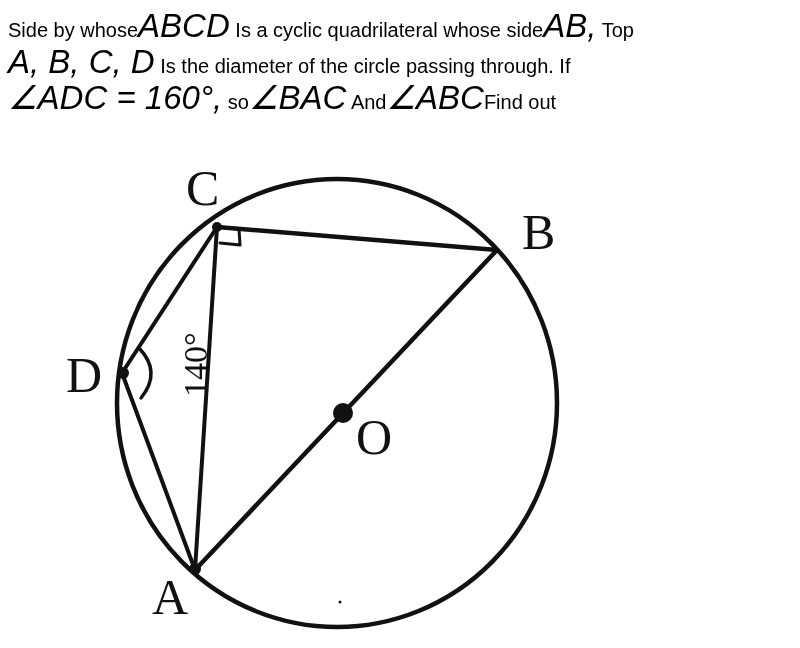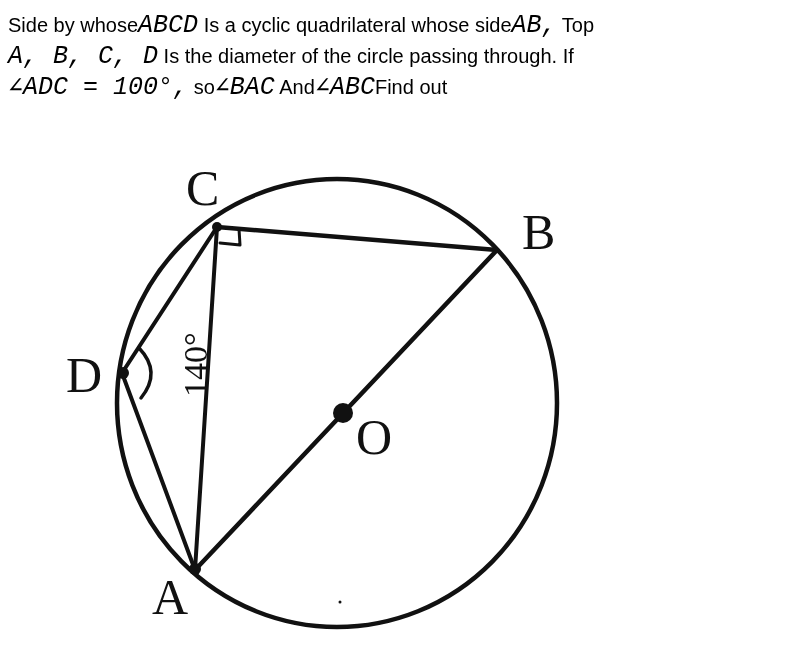--- a/index.html
+++ b/index.html
@@ -3,36 +3,36 @@
 <meta charset="utf-8">
 <style>
   html, body { margin: 0; padding: 0; background: #ffffff; }
   body { width: 800px; height: 648px; position: relative; overflow: hidden; }
   .question {
     position: absolute; left: 8px; top: 10px; width: 785px;
     font-family: "Liberation Sans", sans-serif; font-size: 20px;
     line-height: 31px; color: #000000;
   }
   .math {
-    font-family: Liberation Mono, monospace;
-    font-style: italic; font-size: 25px;
+    font-family: Liberation Sans, sans-serif;
+    font-style: italic; font-size: 33px;
   }
   .figure { position: absolute; left: 0; top: 150px; width: 800px; height: 498px; }
   .lbl {
     position: absolute; font-family: "Liberation Serif", "DejaVu Serif", serif;
     color: #111111; font-size: 50px; line-height: 50px;
   }
 </style>
 </head>
 <body>
 
 <div class="question">
   <span>Side by whose</span><span class="math">ABCD</span><span> Is a cyclic quadrilateral whose side</span><span class="math">AB,</span><span> Top </span><br>
   <span class="math">A, B, C, D</span><span> Is the diameter of the circle passing through. If </span><br>
-  <span class="math">∠ADC = 100°,</span><span> so</span><span class="math">∠BAC</span><span> And</span><span class="math">∠ABC</span><span>Find out</span>
+  <span class="math">∠ADC = 160°,</span><span> so</span><span class="math">∠BAC</span><span> And</span><span class="math">∠ABC</span><span>Find out</span>
 </div>
 
 <div class="figure">
   <svg width="800" height="498" viewBox="0 150 800 498">
     <g stroke="#111111" stroke-width="4.5" fill="none" stroke-linecap="round" stroke-linejoin="round">
       <ellipse cx="337" cy="403" rx="220" ry="224"></ellipse>
       <line x1="217" y1="227" x2="497" y2="250"></line>
       <line x1="195" y1="570" x2="497" y2="250"></line>
       <line x1="217" y1="227" x2="195" y2="570" stroke-width="4"></line>
       <line x1="122" y1="373" x2="217" y2="227" stroke-width="4"></line>

